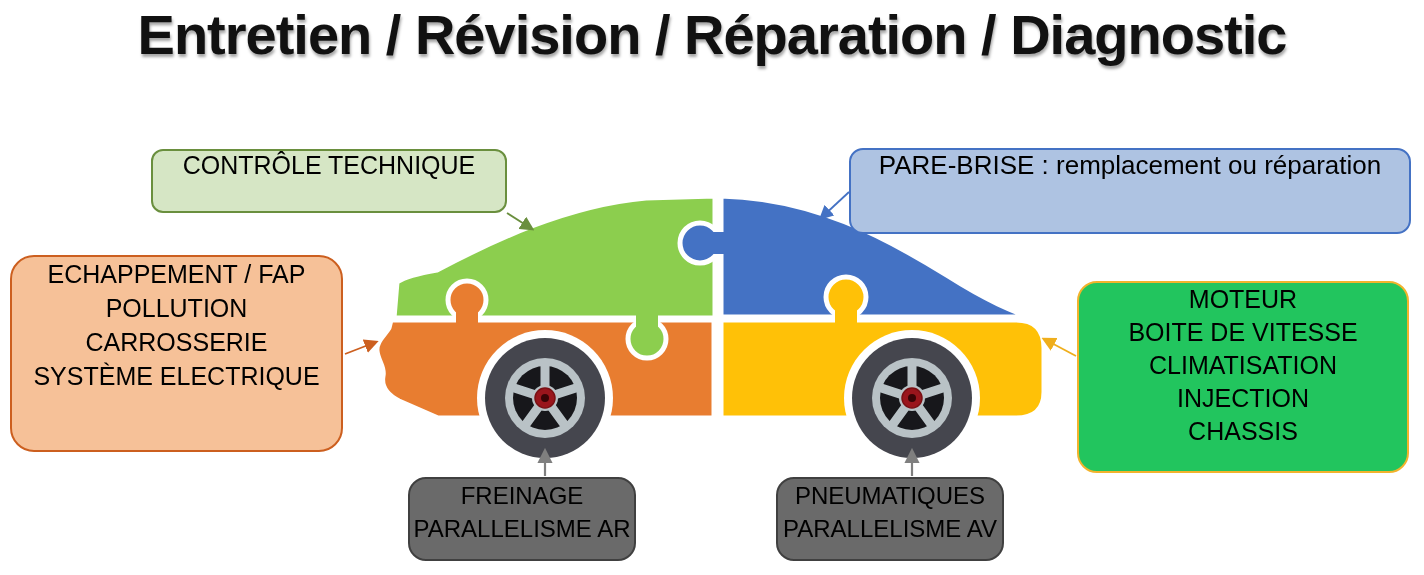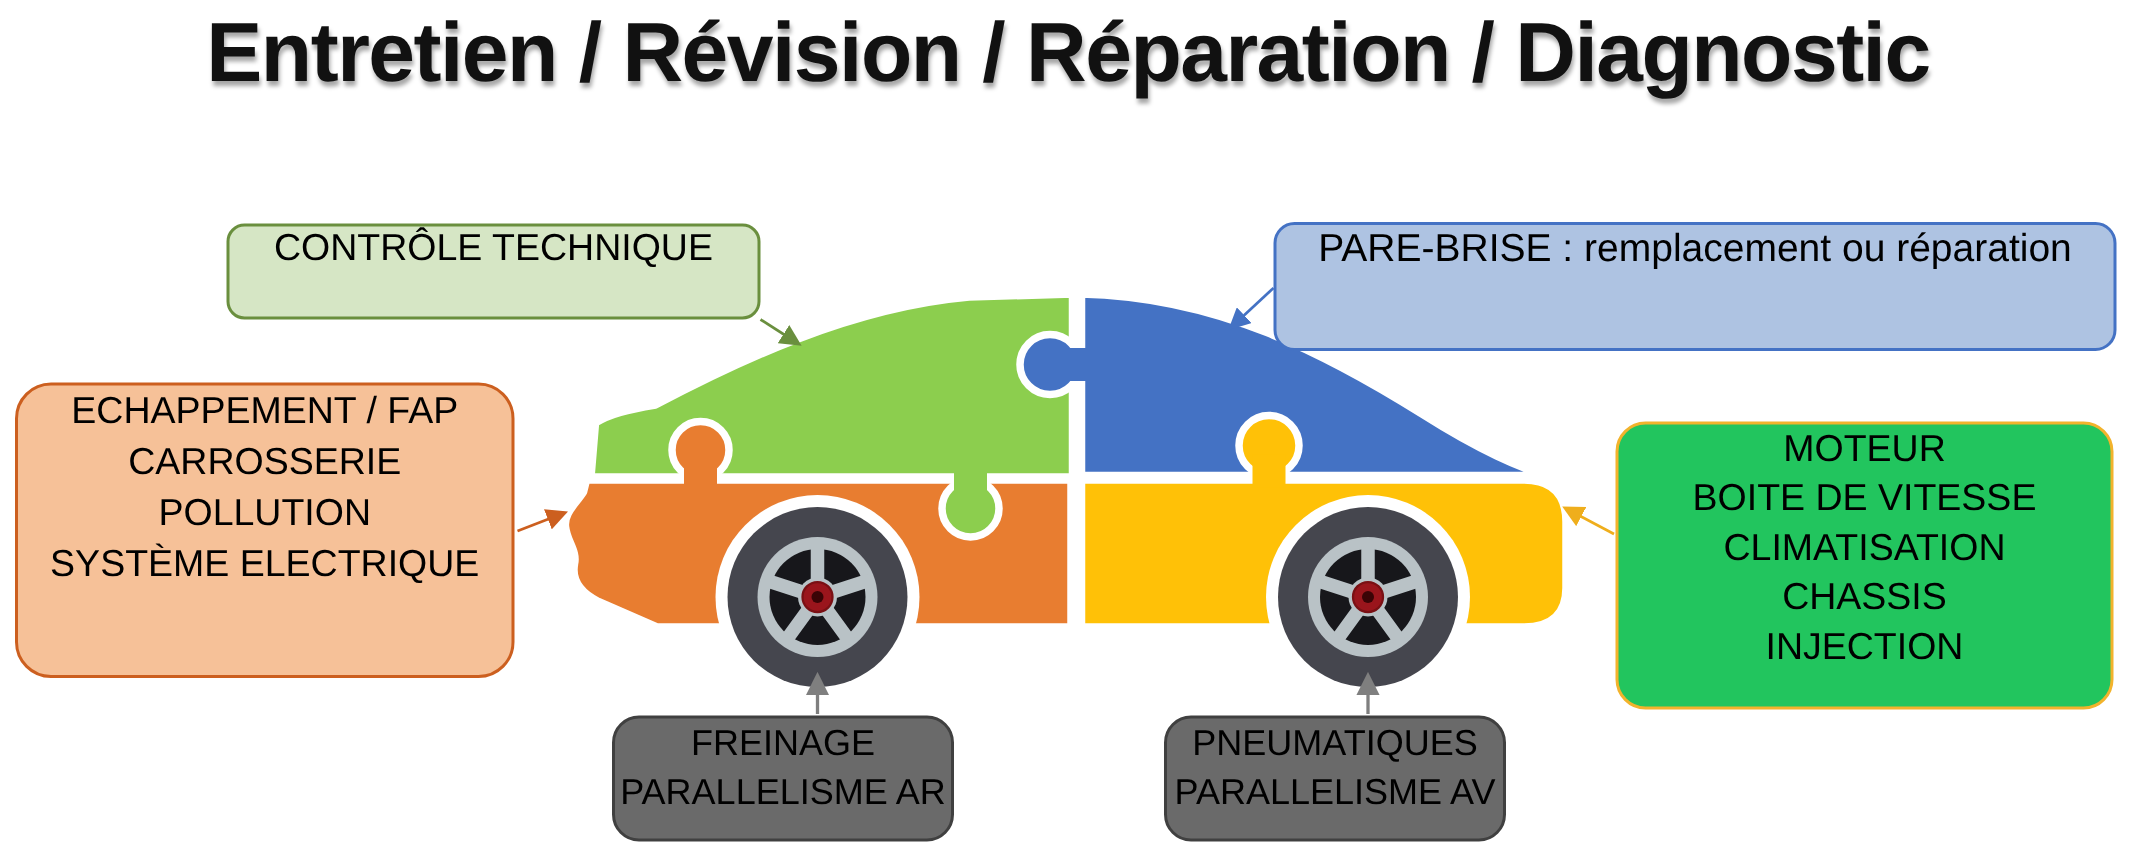--- a/index.html
+++ b/index.html
@@ -130,31 +130,31 @@
   <div class="box box-controle">
     <span>CONTRÔLE TECHNIQUE</span>
   </div>
 
   <div class="box box-parebrise">
     <span>PARE-BRISE : remplacement ou réparation</span>
   </div>
 
   <div class="box box-echappement">
     <span>ECHAPPEMENT / FAP</span>
+    <span>POLLUTION</span>
     <span>CARROSSERIE</span>
-    <span>POLLUTION</span>
     <span>SYSTÈME ELECTRIQUE</span>
   </div>
 
   <div class="box box-moteur">
     <span>MOTEUR</span>
     <span>BOITE DE VITESSE</span>
     <span>CLIMATISATION</span>
+    <span>INJECTION</span>
     <span>CHASSIS</span>
-    <span>INJECTION</span>
   </div>
 
   <div class="box box-gray box-freinage">
     <span>FREINAGE</span>
     <span>PARALLELISME AR</span>
   </div>
 
   <div class="box box-gray box-pneumatiques">
     <span>PNEUMATIQUES</span>
     <span>PARALLELISME AV</span>

